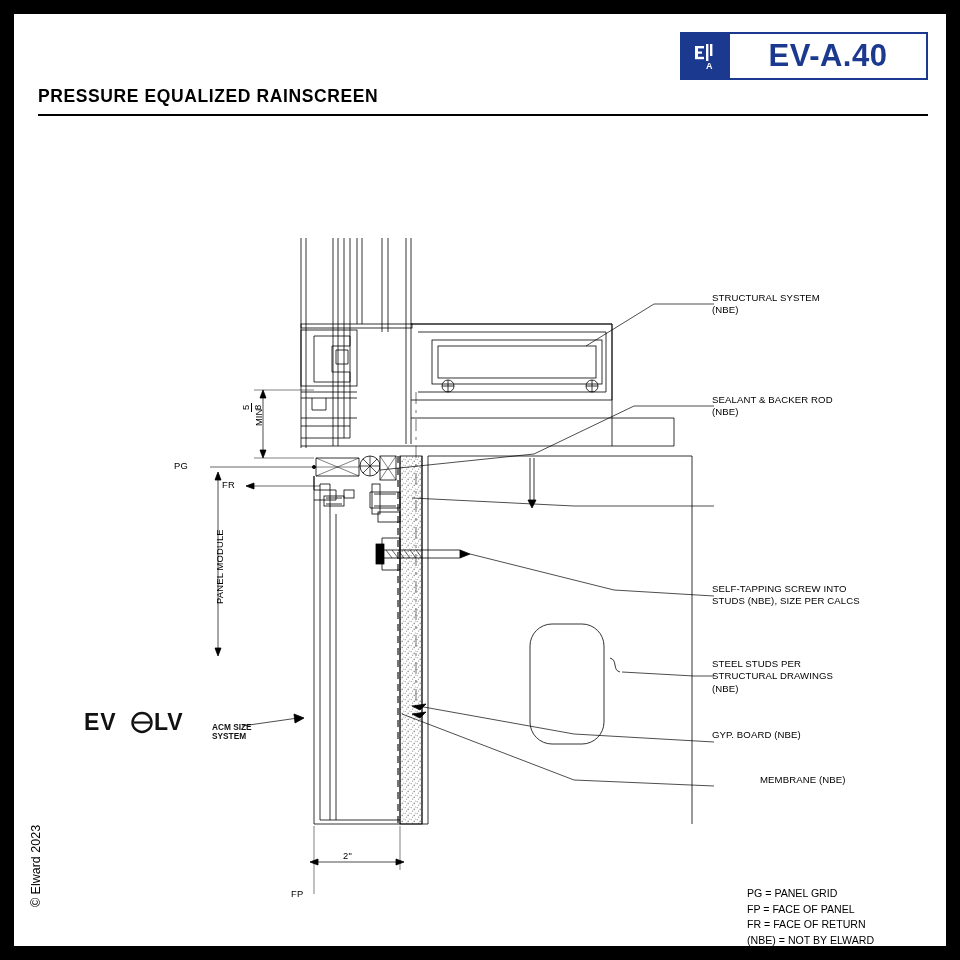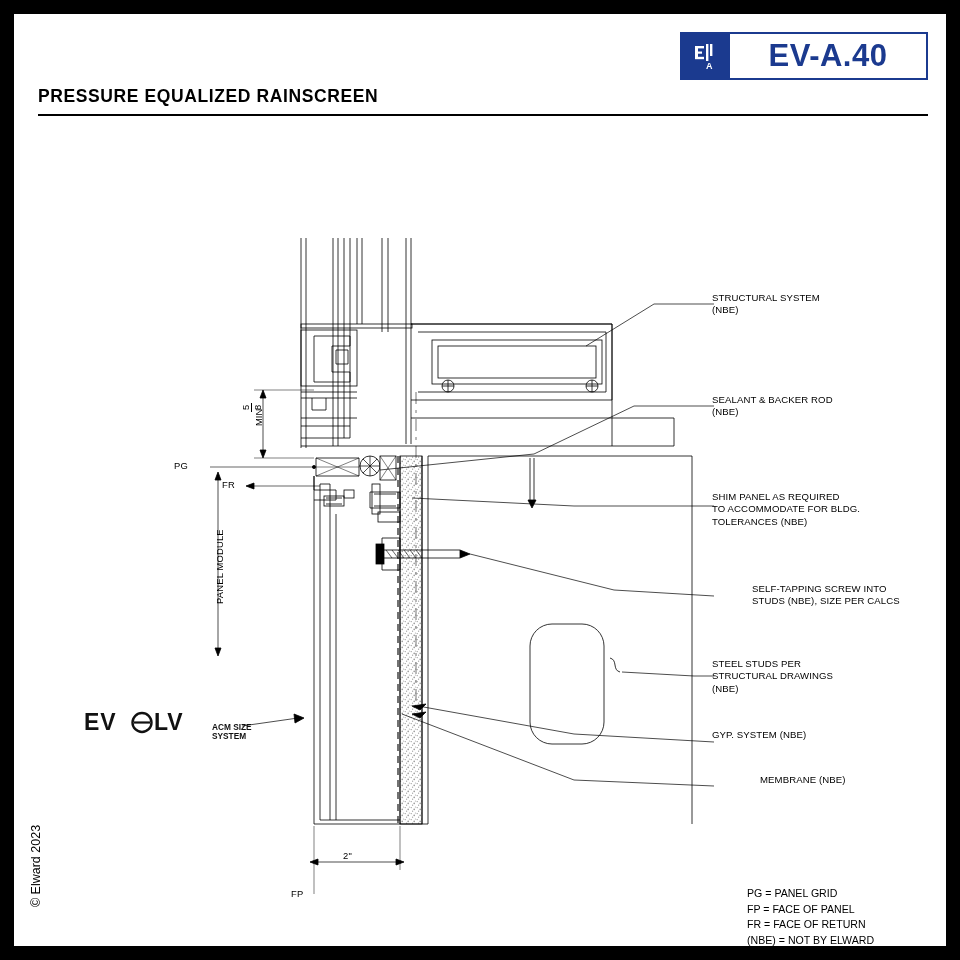--- a/index.html
+++ b/index.html
@@ -382,29 +382,26 @@
     <div class="dimlabel" style="left:160px; top:446px;">PG</div>
     <div class="dimlabel" style="left:208px; top:465px;">FR</div>
     <div class="dimlabel vert" style="left:200px; top:590px;">PANEL MODULE</div>
     <div class="dimlabel" style="left:329px; top:836px;">2"</div>
     <div class="dimlabel" style="left:277px; top:874px;">FP</div>
 
     <div class="callout" style="left:698px; top:278px;">STRUCTURAL SYSTEM
 (NBE)</div>
     <div class="callout" style="left:698px; top:380px;">SEALANT &amp; BACKER ROD
 (NBE)</div>
-    <div class="callout" style="left:698px; top:477px;">SHIM PANEL AS REQUIRED
-TO ACCOMMODATE FOR BLDG.
-TOLERANCES  (NBE)</div>
-    <div class="callout" style="left:698px; top:569px;margin-left:40px;">SELF-TAPPING SCREW INTO
+    <div class="callout" style="left:698px; top:569px;">SELF-TAPPING SCREW INTO
 STUDS (NBE), SIZE PER CALCS</div>
     <div class="callout" style="left:698px; top:644px;">STEEL STUDS PER
 STRUCTURAL DRAWINGS
 (NBE)</div>
-    <div class="callout" style="left:698px; top:715px;">GYP. SYSTEM  (NBE)</div>
+    <div class="callout" style="left:698px; top:715px;">GYP. BOARD  (NBE)</div>
     <div class="callout" style="left:698px; top:760px;padding-left:48px;">MEMBRANE  (NBE)</div>
 
     <div id="evolv">
       <div class="word">
         <svg width="124" height="26" viewBox="0 0 124 26">
           <text x="0" y="20" font-family="Liberation Sans, sans-serif" font-size="23" font-weight="bold" fill="#111" letter-spacing="1">EV</text>
           <circle cx="58" cy="12.5" r="9.5" fill="none" stroke="#111" stroke-width="2.4"></circle>
           <line x1="50" y1="12.5" x2="66" y2="12.5" stroke="#111" stroke-width="2.2"></line>
           <text x="70" y="20" font-family="Liberation Sans, sans-serif" font-size="23" font-weight="bold" fill="#111" letter-spacing="1">LV</text>
         </svg>

